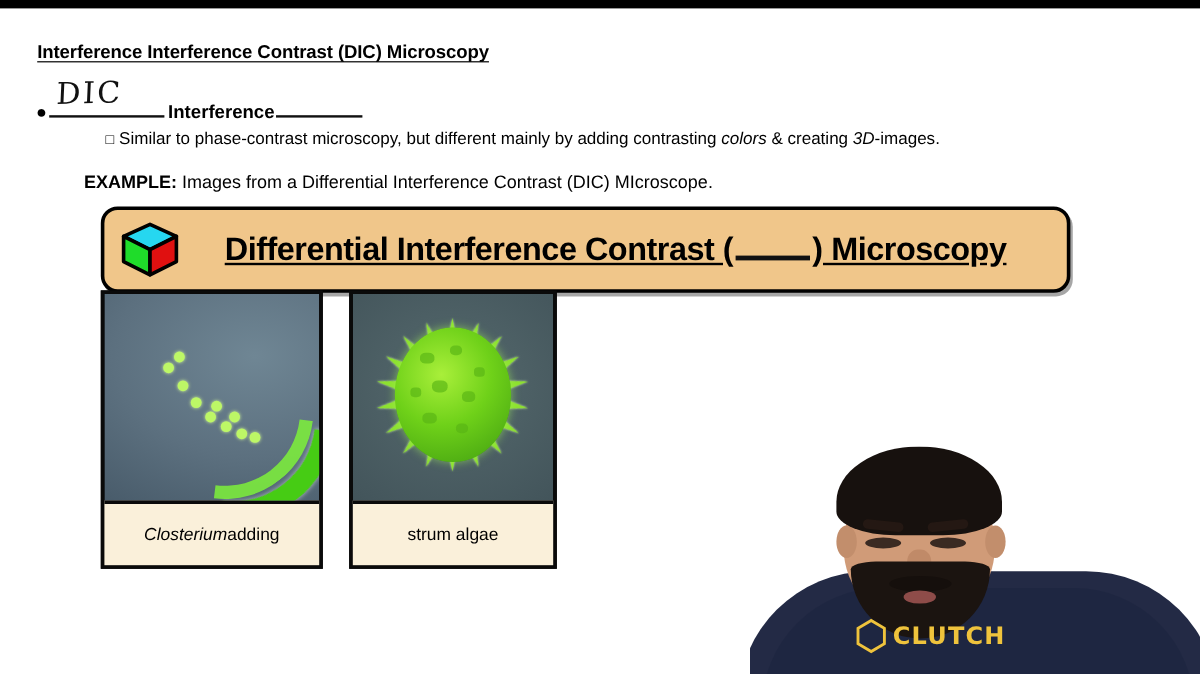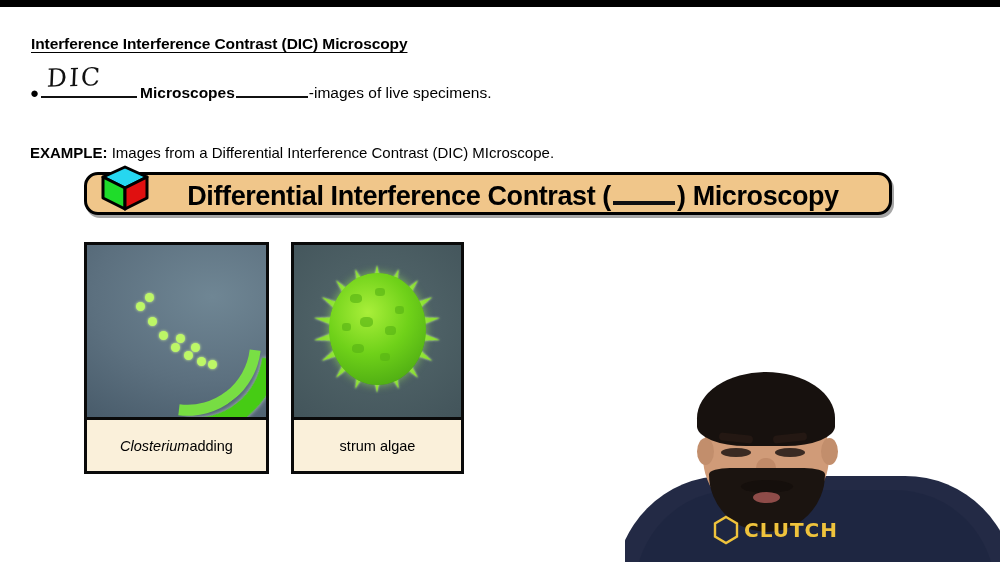--- a/index.html
+++ b/index.html
@@ -53,30 +53,31 @@
     position:absolute;left:88px;top:108px;
     font-size:14.2px;white-space:nowrap;
   }
   .sq{font-size:12px;margin-right:4px;}
   .ital{font-style:italic;}
 
   .example-row{
     position:absolute;left:30px;top:144px;
     font-size:15px;white-space:nowrap;
   }
-  .ex-strong{font-weight:bold;}
+  .ex-strong{font-weight:bold;margin-left:40px;}
 
   
   .figure{position:absolute;left:84px;top:172px;width:812px;height:302px;}
 
   .banner{
-    position:absolute;left:0;top:0;width:808px;height:43px;
+    position:absolute;left:0;top:0;width:808px;height:72px;
     background:#f0c68a;border:3px solid #000;border-radius:14px;
-    box-sizing:border-box;display:flex;align-items:flex-end;
+    box-sizing:border-box;display:flex;align-items:center;
     box-shadow:2px 3px 0 rgba(0,0,0,0.35);
+    text-decoration:underline;
   }
   .cube-wrap{width:52px;height:48px;margin-left:12px;flex:0 0 auto;position:relative;}
   .banner-title{
     flex:1;text-align:center;font-size:27px;font-weight:bold;
     letter-spacing:-0.4px;white-space:nowrap;padding-right:14px;
     font-family:"Liberation Sans", sans-serif;
   }
   .title-blank{
     display:inline-block;width:62px;border-bottom:4px solid #111;
     height:19px;margin:0 2px;
@@ -248,25 +249,27 @@
 
   <div class="topbar"></div>
 
   <div class="slide-title">Interference Interference Contrast (DIC) Microscopy</div>
 
   <div class="bullet-row">
     <span class="bullet-dot">●</span>
     <span class="blank-hand">
       <span class="hand-ink">DIC</span>
     </span>
-    <span class="b-strong">Microscopes</span>
+    <span class="b-strong">Interference</span>
     <span class="inline-blank"></span>
-    <span class="b-normal">-images of live specimens.</span>
-  </div>
-
+  </div>
+
+  <div class="sub-row">
+    <span class="sq">□</span><span>Similar to phase-contrast microscopy, but different mainly by adding contrasting </span><span class="ital">colors</span><span> &amp; creating </span><span class="ital">3D</span><span>-images.</span>
+  </div>
 
   <div class="example-row">
     <span class="ex-strong">EXAMPLE:</span><span> Images from a Differential Interference Contrast (DIC) MIcroscope.</span>
   </div>
 
   <div class="figure">
 
     <div class="banner">
       <div class="cube-wrap">
         <svg viewBox="0 0 52 48" width="52" height="48">

